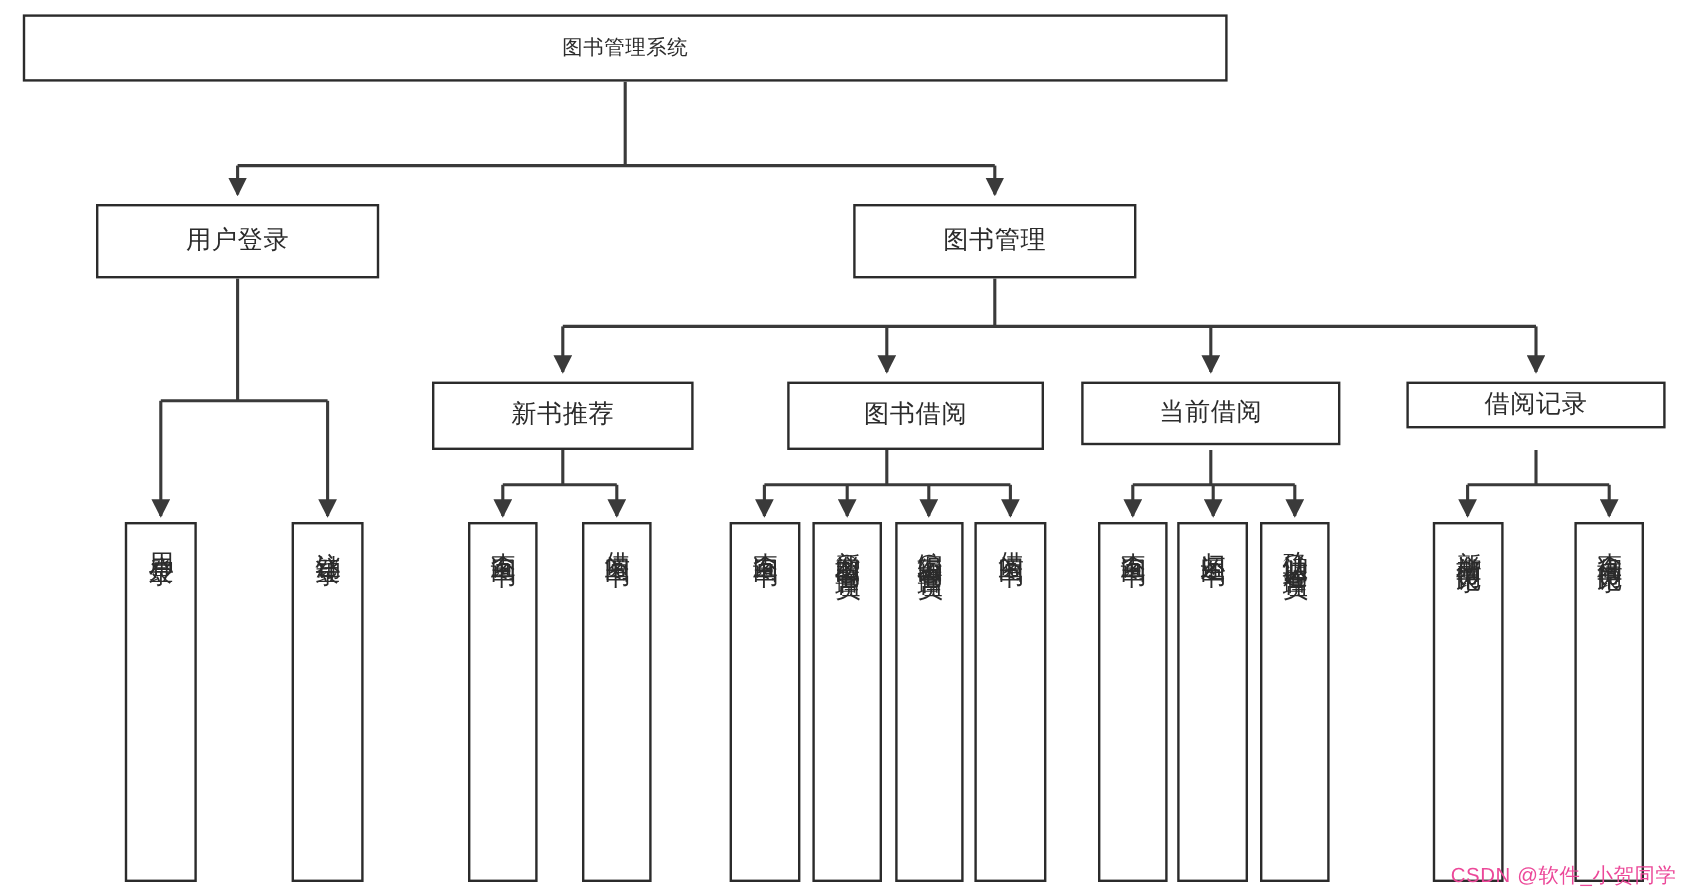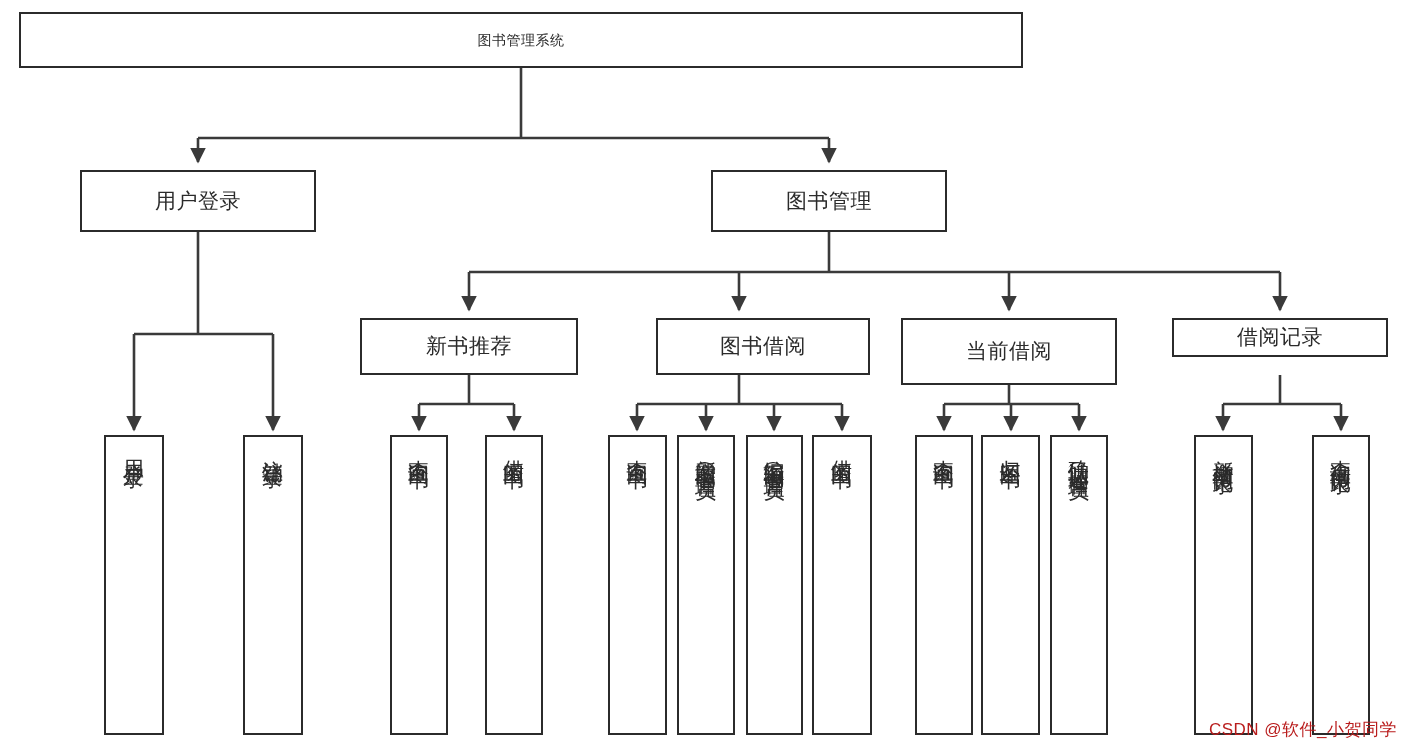--- a/index.html
+++ b/index.html
@@ -41,21 +41,21 @@
     text-align: center;
     line-height: 1.18;
     white-space: pre;
   }
   
   .node.horiz .node-label {
     font-size: 21px;
     letter-spacing: 0.5px;
   }
   .node.root .node-label {
-    font-size: 14px;
+    font-size: 17px;
     text-align: center;
   }
   
   .node.vert {
     align-items: flex-start;
     justify-content: center;
     padding-top: 6px;
   }
   .node.vert .node-label {
     writing-mode: vertical-rl;
@@ -64,21 +64,21 @@
     line-height: 1.0;
     letter-spacing: 3px;
     white-space: pre;
     max-height: 100%;
   }
   #watermark {
     position: absolute;
     right: 8px;
     bottom: 6px;
     font-size: 17px;
-    color: #b91c1c;
+    color: #ec4899;
     letter-spacing: 0.5px;
     white-space: nowrap;
   }
 </style>
 </head>
 <body>
 
 <div id="diagram-root">
 
   <svg id="connector-layer" viewBox="0 0 1405 747" xmlns="http://www.w3.org/2000/svg">
@@ -141,21 +141,21 @@
   <div class="node horiz" style="left:711px; top:170px; width:236px; height:62px;">
     <span class="node-label">图书管理</span>
   </div>
 
   <div class="node horiz" style="left:360px; top:318px; width:218px; height:57px;">
     <span class="node-label">新书推荐</span>
   </div>
   <div class="node horiz" style="left:656px; top:318px; width:214px; height:57px;">
     <span class="node-label">图书借阅</span>
   </div>
-  <div class="node horiz" style="left:901px; top:318px; width:216px; height:67px;">
+  <div class="node horiz" style="left:901px; top:318px; width:216px; height:53px;">
     <span class="node-label">当前借阅</span>
   </div>
   <div class="node horiz" style="left:1172px; top:318px; width:216px; height:39px;">
     <span class="node-label">借阅记录</span>
   </div>
 
   <div class="node vert" style="left:104px; top:435px; width:60px; height:300px;">
     <span class="node-label">用户登录</span>
   </div>
   <div class="node vert" style="left:243px; top:435px; width:60px; height:300px;">

